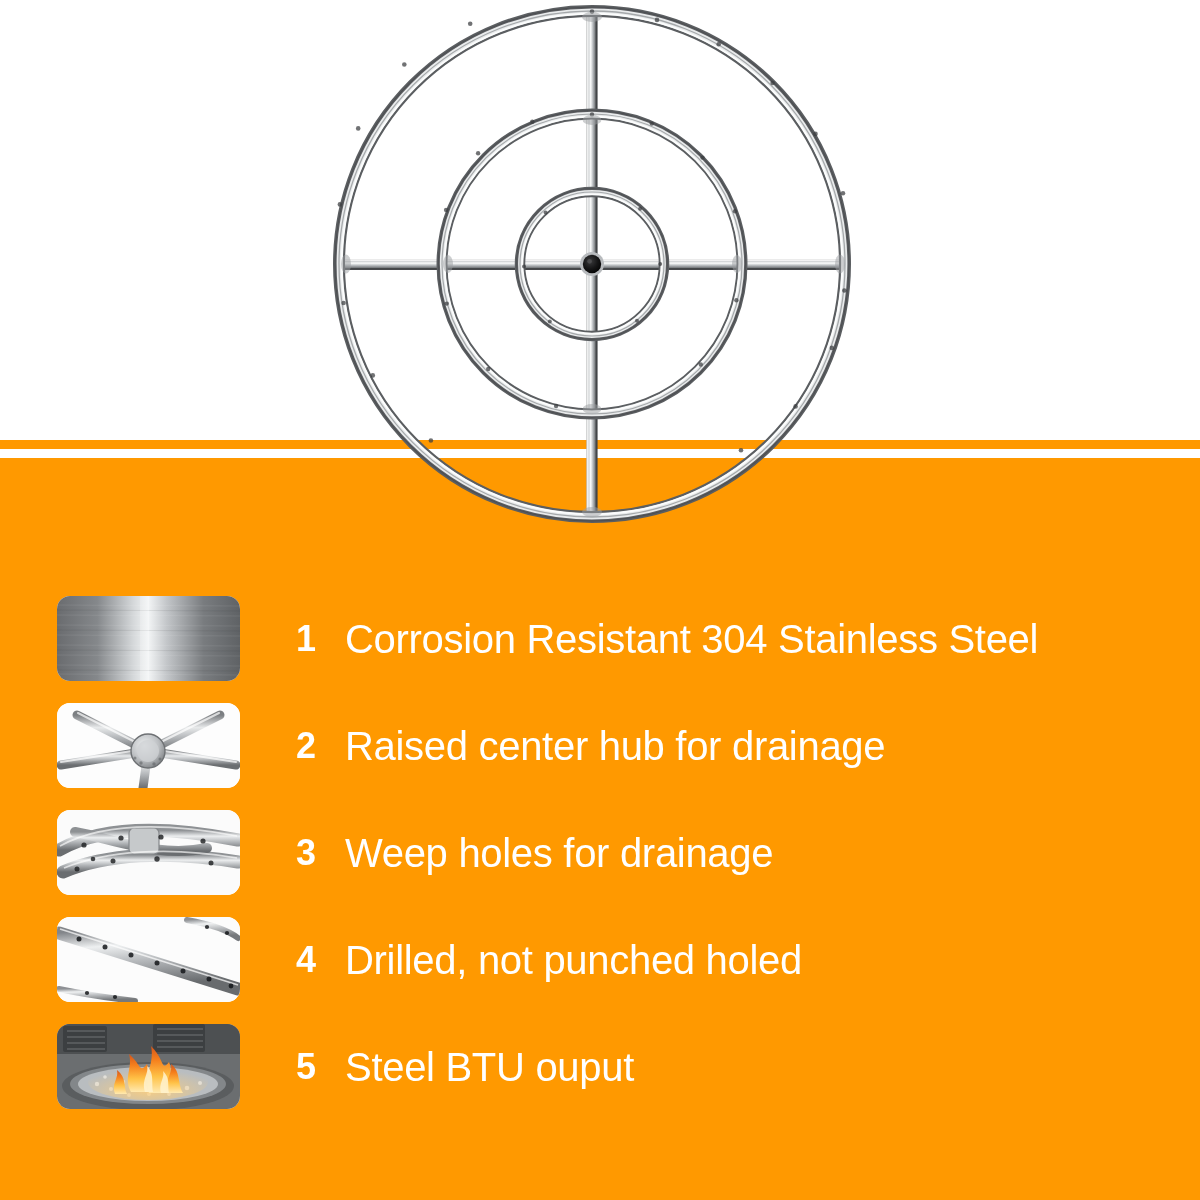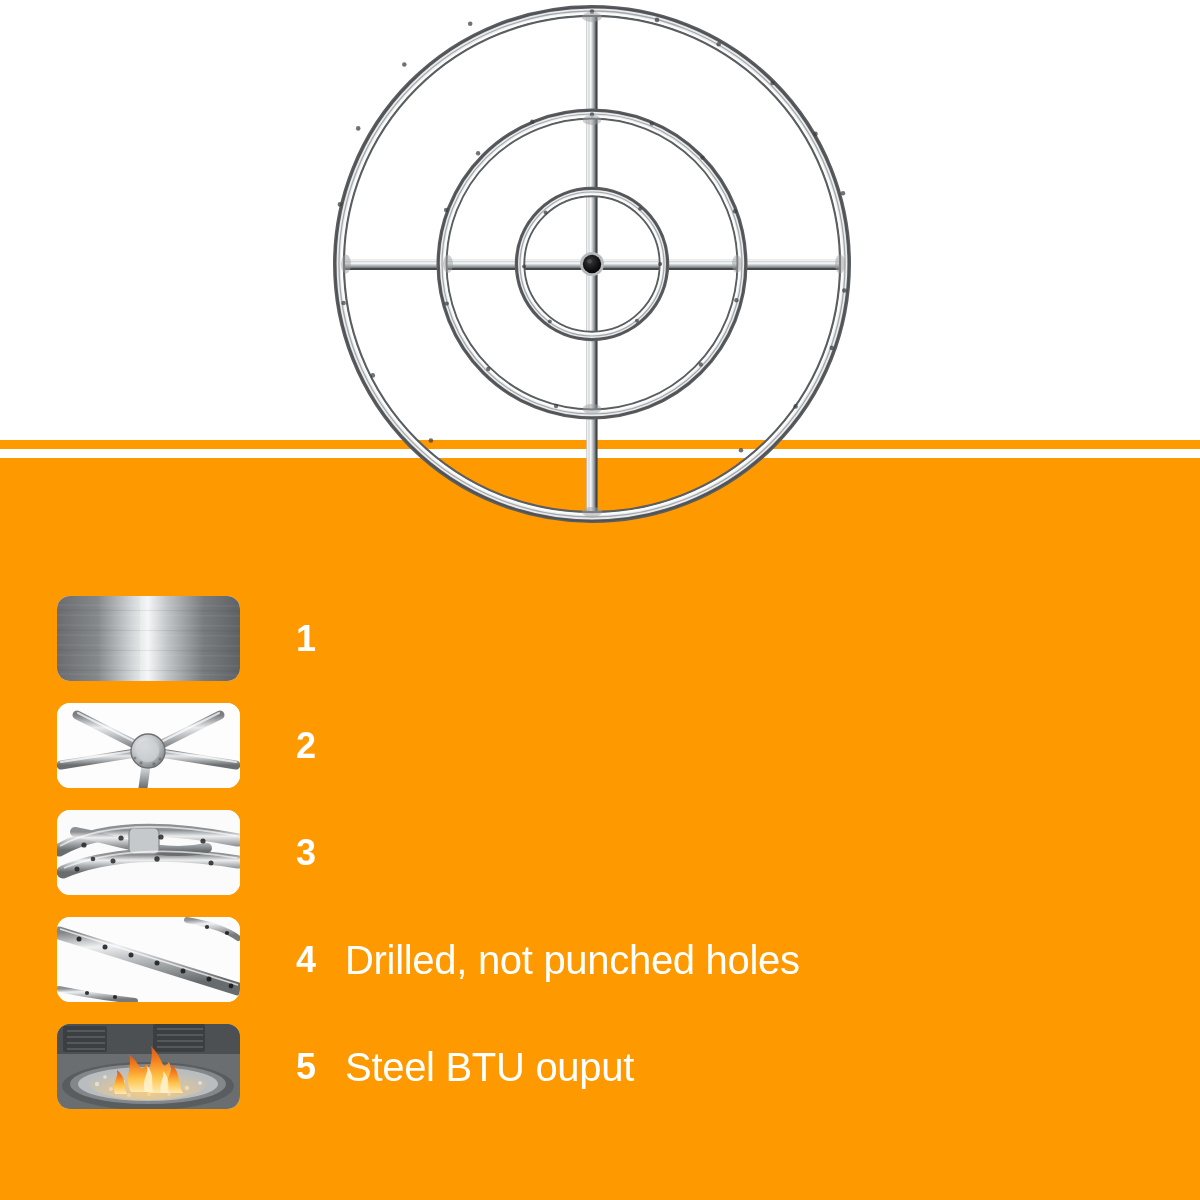--- a/index.html
+++ b/index.html
@@ -241,20 +241,21 @@
           <g stroke="#2f3133" stroke-width=".45" opacity=".22">
             <line x1="0" y1="14" x2="183" y2="15"></line>
               <line x1="0" y1="34" x2="183" y2="35"></line>
             <line x1="0" y1="54" x2="183" y2="55"></line>
               <line x1="0" y1="74" x2="183" y2="75"></line>
           </g>
           <rect x="83" y="0" width="9" height="85" fill="#ffffff" opacity=".22"></rect>
         </svg>
       </div>
       <div class="num">1</div>
+      <div class="ftext">Corrosion Resistant 304 Stainless Steel</div>
     </div>
 
     <div class="feature-row">
       <div class="thumb">
         <svg viewBox="0 0 183 85" preserveAspectRatio="none">
           <defs>
             <linearGradient id="tb2" x1="0" y1="0" x2="0" y2="1">
               <stop offset="0%" stop-color="#7c7f82"></stop>
                 <stop offset="35%" stop-color="#e8eaeb"></stop>
               <stop offset="65%" stop-color="#b0b3b6"></stop>
@@ -284,20 +285,21 @@
           <circle cx="91" cy="48" r="11" fill="#cfd2d4" opacity=".75"></circle>
           <g fill="#5c5f62" opacity=".55">
             <circle cx="84" cy="60" r="1.7"></circle>
               <circle cx="97" cy="61" r="1.7"></circle>
             <circle cx="78" cy="55" r="1.5"></circle>
               <circle cx="103" cy="56" r="1.5"></circle>
           </g>
         </svg>
       </div>
       <div class="num">2</div>
+      <div class="ftext">Raised center hub for drainage</div>
     </div>
 
     <div class="feature-row">
       <div class="thumb">
         <svg viewBox="0 0 183 85" preserveAspectRatio="none">
           <defs>
             <linearGradient id="tb3" x1="0" y1="0" x2="0" y2="1">
               <stop offset="0%" stop-color="#8e9194"></stop>
                 <stop offset="30%" stop-color="#eceeef"></stop>
               <stop offset="62%" stop-color="#aeb1b4"></stop>
@@ -324,20 +326,21 @@
               <circle cx="146" cy="31" r="2.6"></circle>
             <circle cx="20" cy="59" r="2.5"></circle>
               <circle cx="56" cy="51" r="2.5"></circle>
             <circle cx="100" cy="49" r="2.7"></circle>
               <circle cx="154" cy="53" r="2.5"></circle>
             <circle cx="36" cy="49" r="2.3"></circle>
           </g>
         </svg>
       </div>
       <div class="num">3</div>
+      <div class="ftext">Weep holes for drainage</div>
     </div>
 
     <div class="feature-row">
       <div class="thumb">
         <svg viewBox="0 0 183 85" preserveAspectRatio="none">
           <defs>
             <linearGradient id="tb4" x1="0" y1="0" x2="0.25" y2="1">
               <stop offset="0%" stop-color="#83868a"></stop>
                 <stop offset="28%" stop-color="#eef0f1"></stop>
               <stop offset="58%" stop-color="#b4b7ba"></stop>
@@ -364,21 +367,21 @@
               <circle cx="152" cy="62" r="2.5"></circle>
             <circle cx="174" cy="69" r="2.4"></circle>
             <circle cx="150" cy="10" r="2.1"></circle>
               <circle cx="170" cy="16" r="2.1"></circle>
             <circle cx="30" cy="76" r="2.1"></circle>
               <circle cx="58" cy="80" r="2.1"></circle>
           </g>
         </svg>
       </div>
       <div class="num">4</div>
-      <div class="ftext">Drilled, not punched holes</div>
+      <div class="ftext">Drilled, not punched holed</div>
     </div>
 
     <div class="feature-row">
       <div class="thumb">
         <svg viewBox="0 0 183 85" preserveAspectRatio="none">
           <defs>
             <linearGradient id="flame5" x1="0" y1="1" x2="0" y2="0">
               <stop offset="0%" stop-color="#ffe9b0"></stop>
               <stop offset="35%" stop-color="#ffc247"></stop>
               <stop offset="70%" stop-color="#f5801d"></stop>

